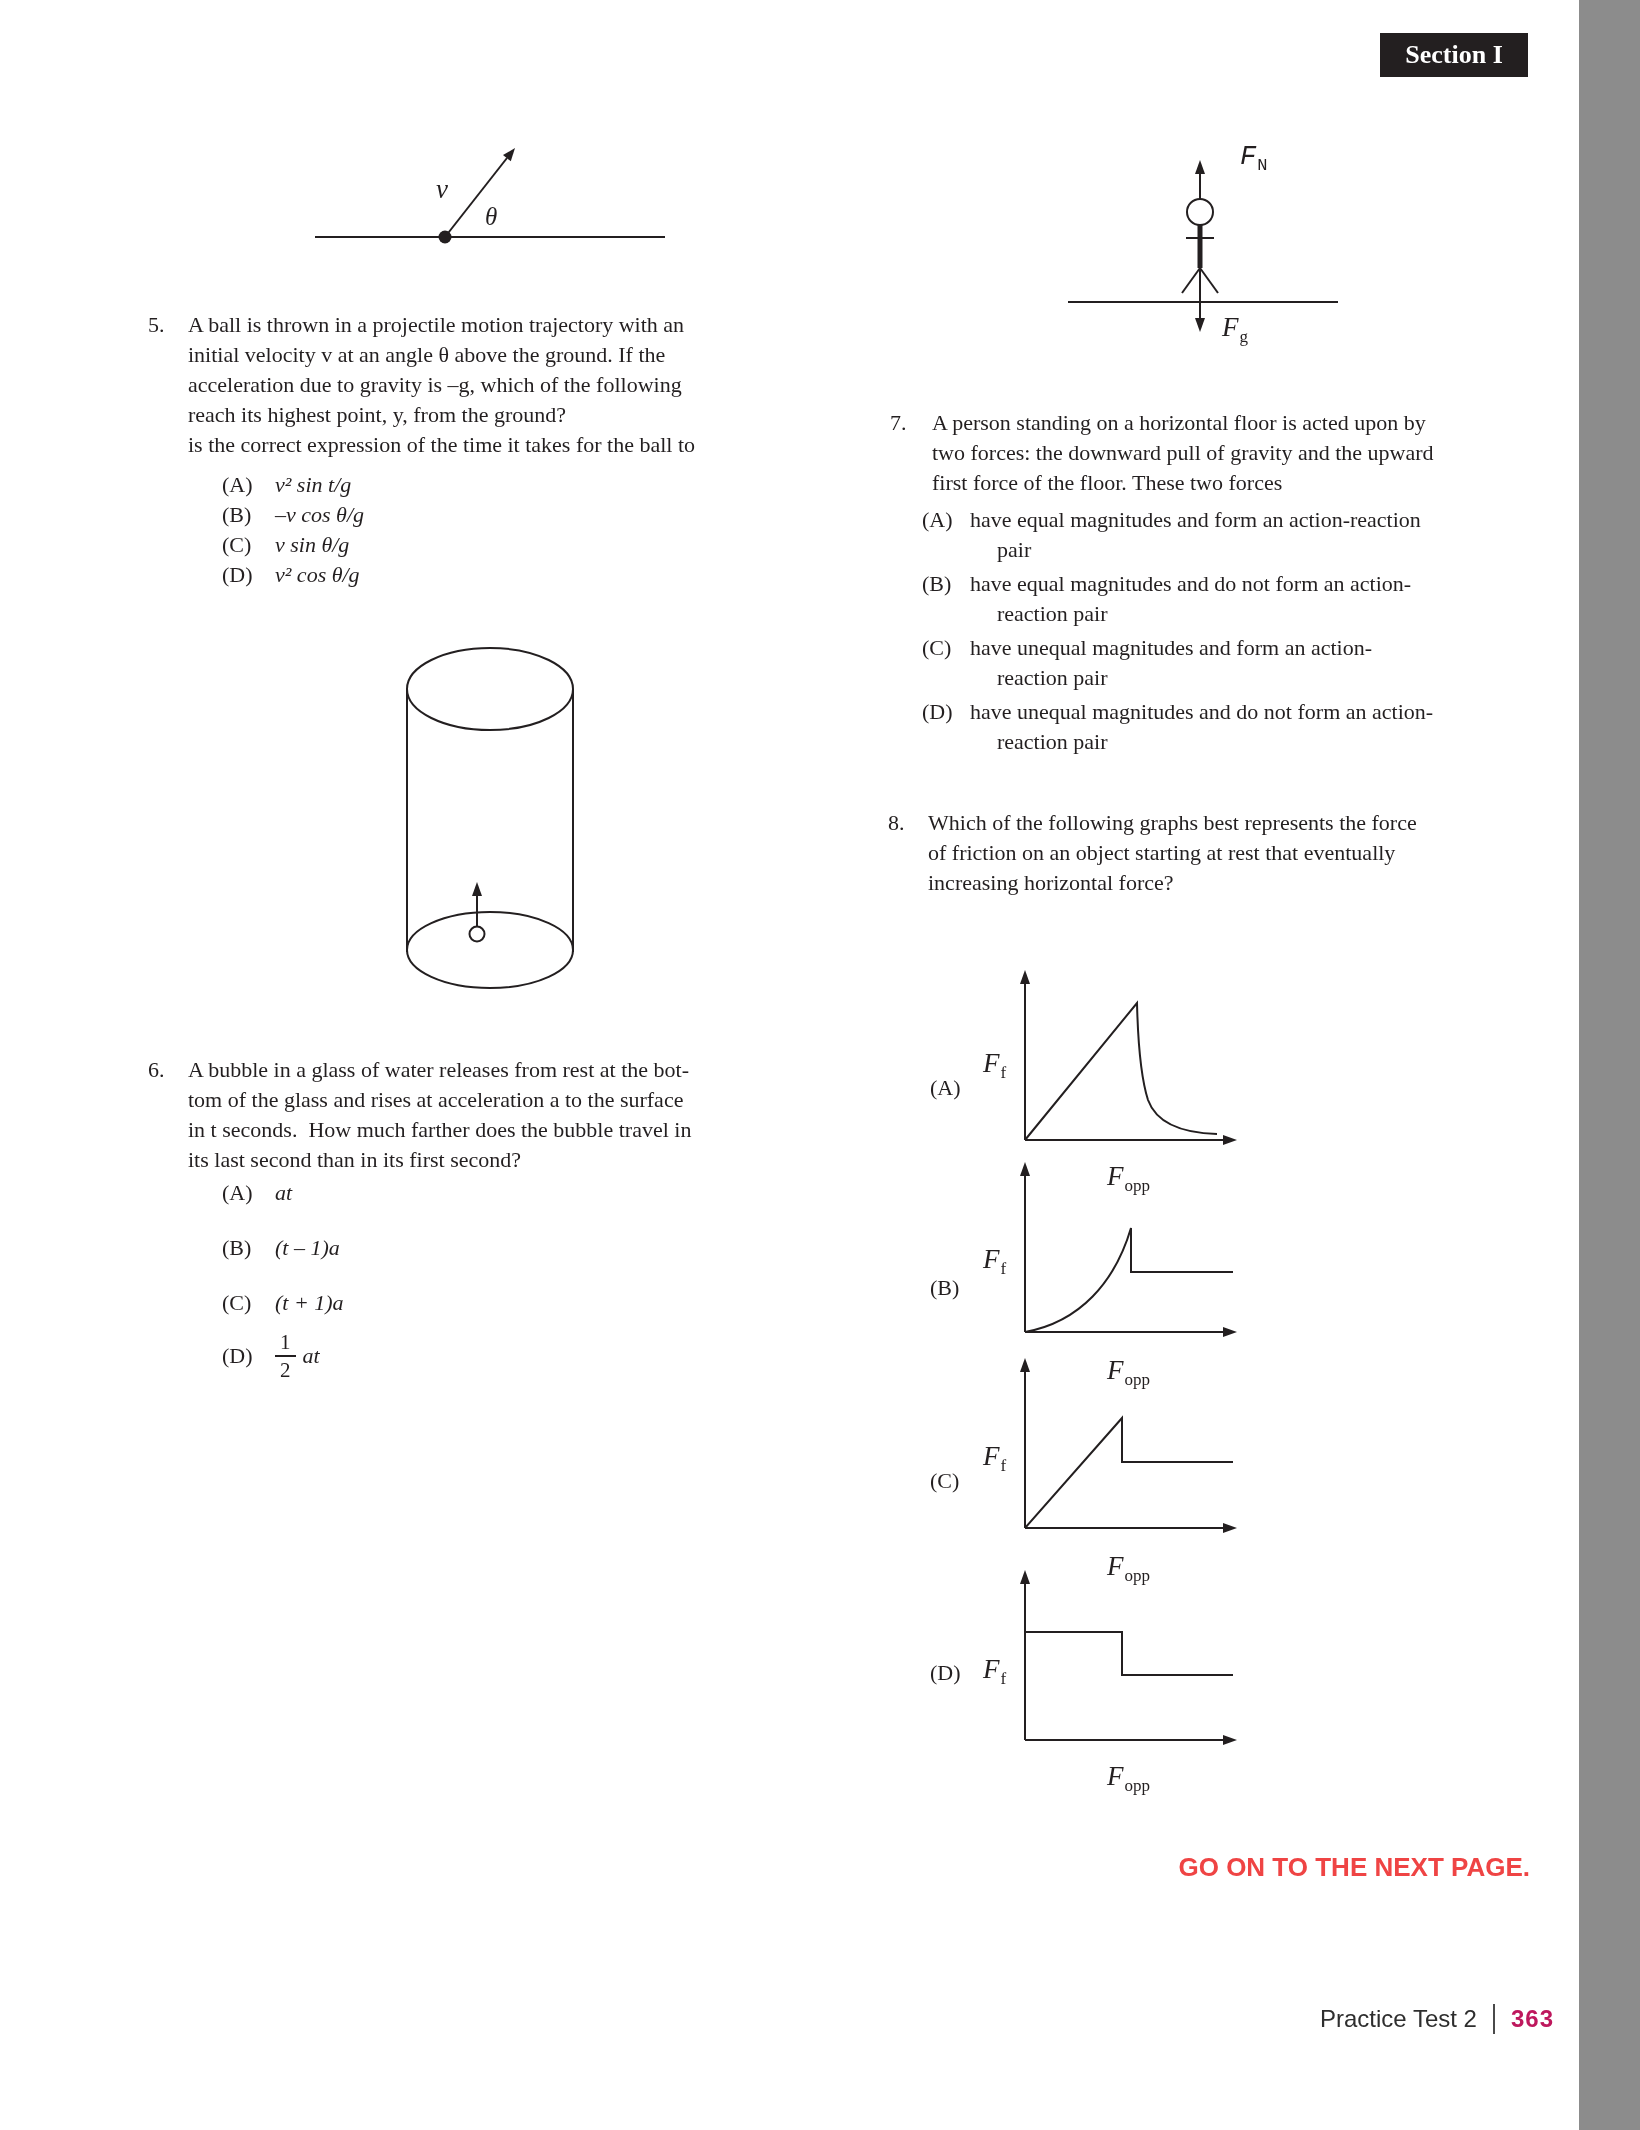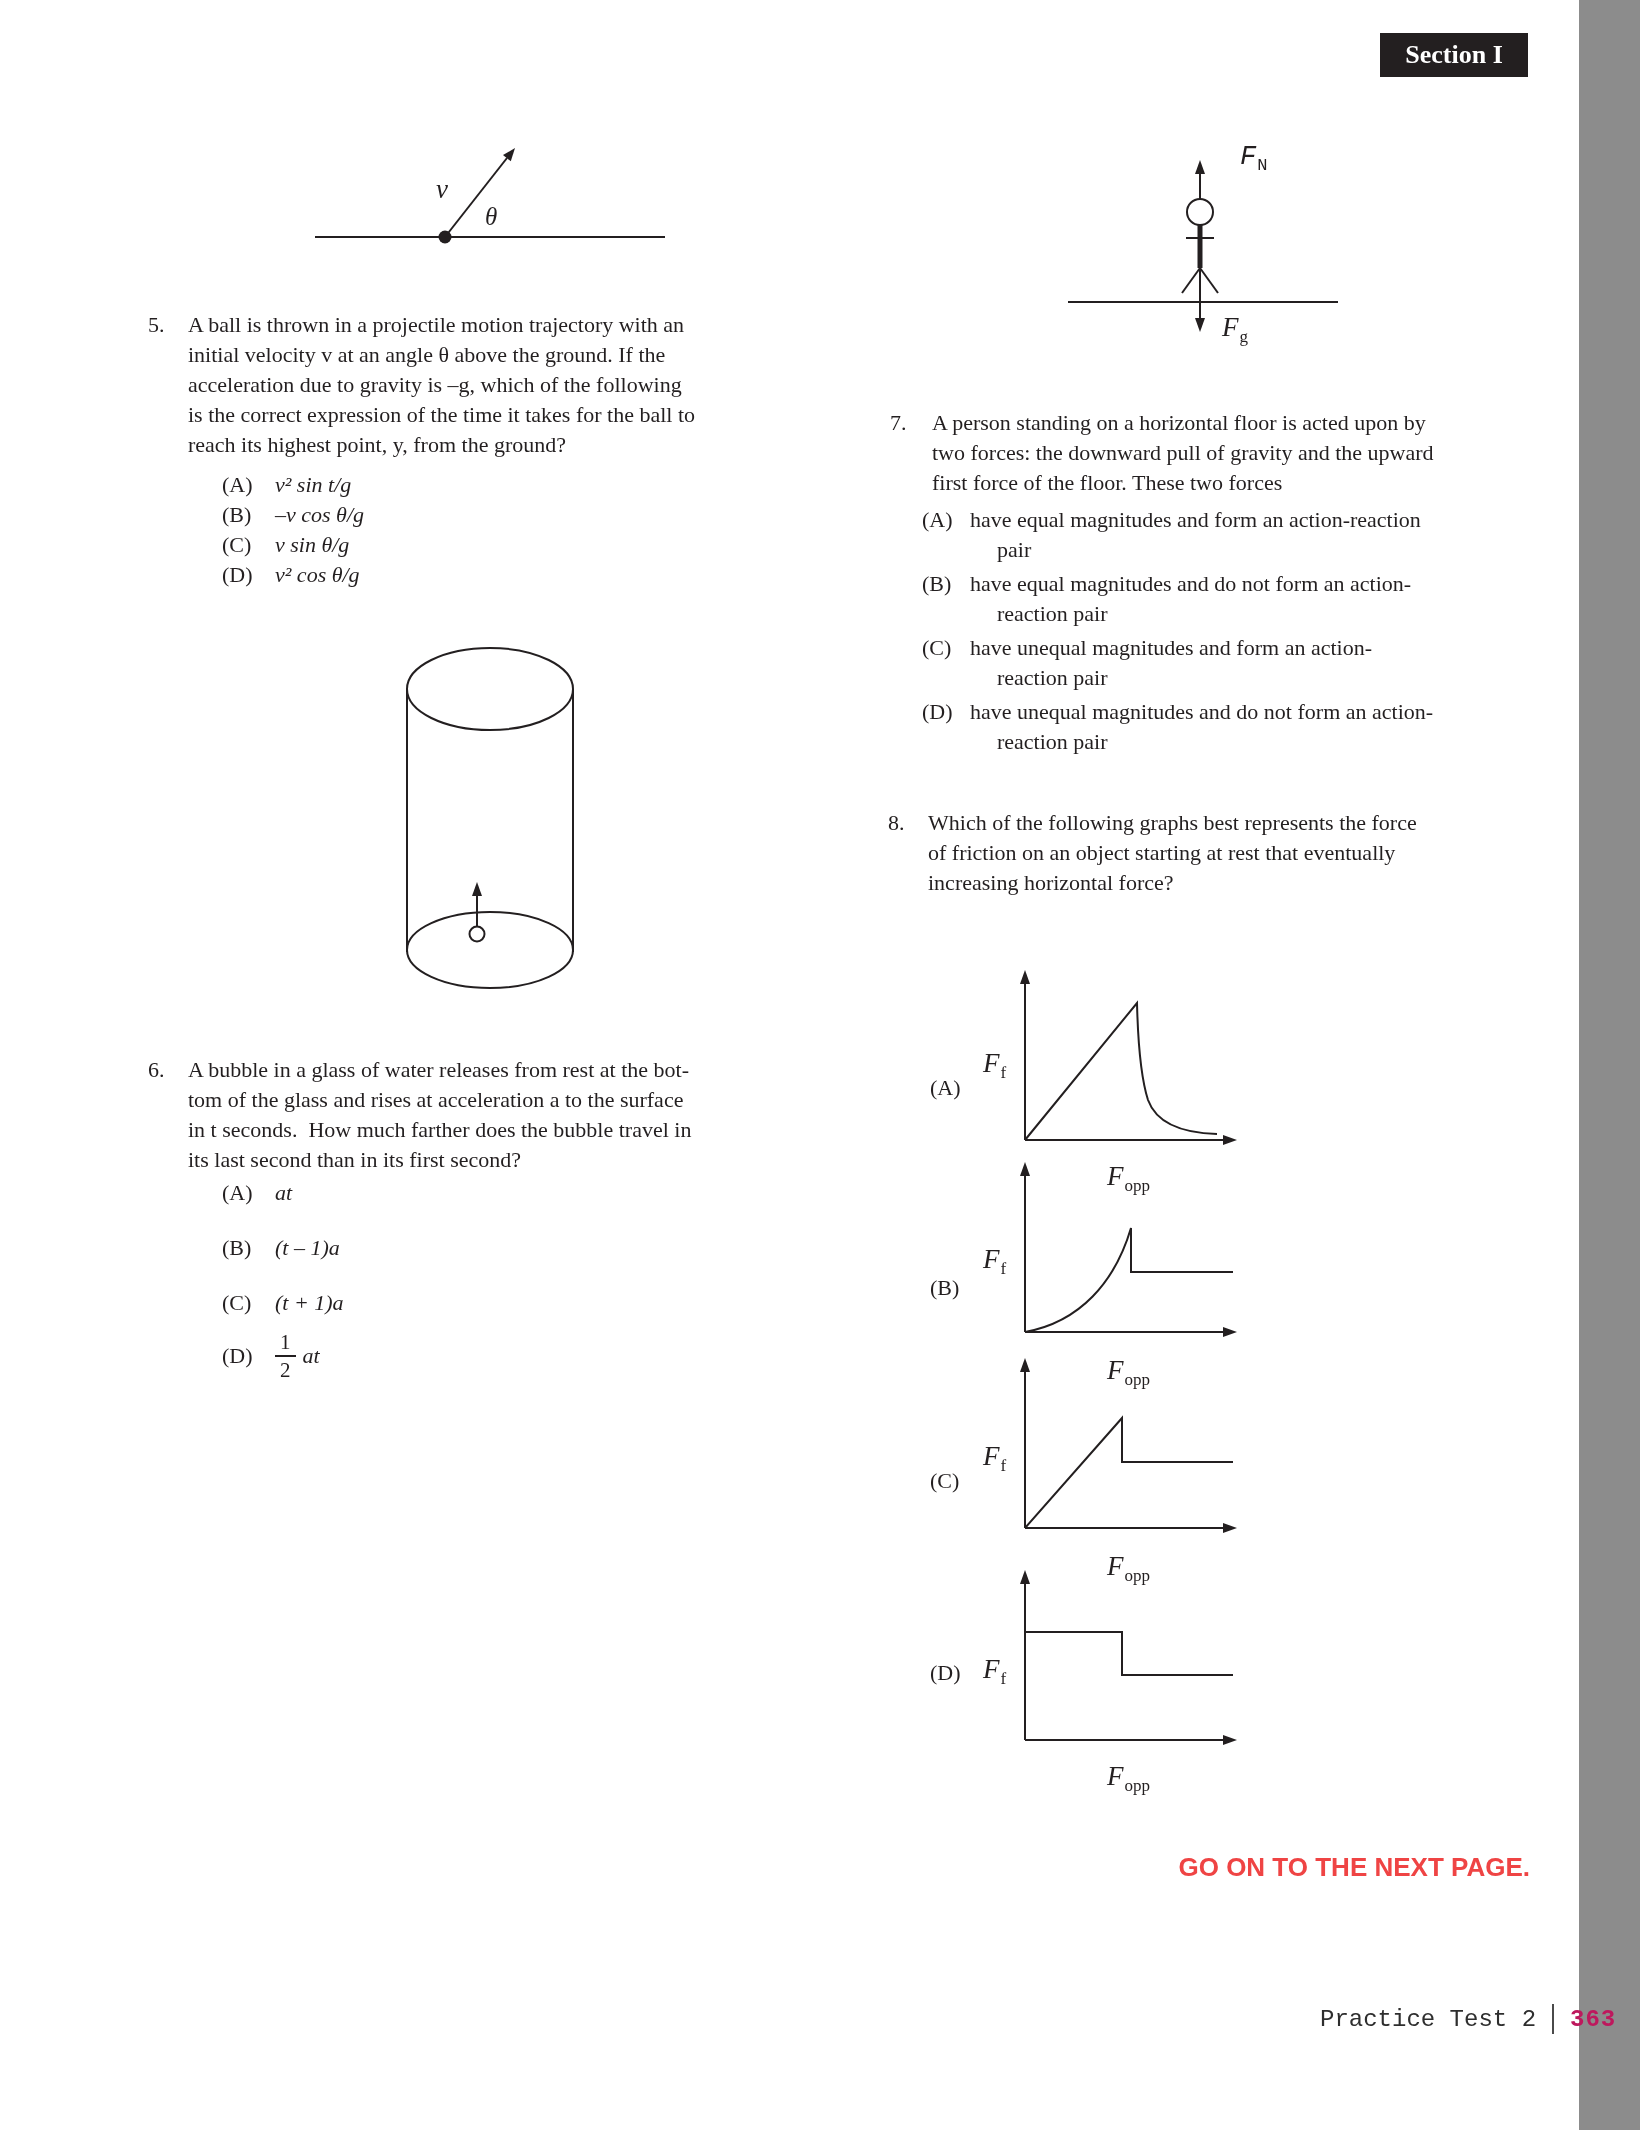--- a/index.html
+++ b/index.html
@@ -39,21 +39,21 @@
   .flabel sub { font-style:normal; font-size:17px; margin-left:1px; }
   .graphrow { position:absolute; left:880px; width:395px; height:262px; }
   .graphrow svg { position:absolute; left:125px; top:0; }
   .gletter { position:absolute; left:50px; font-size:22px; line-height:26px; }
   .goon {
     position:absolute; left:1000px; top:1852px; width:530px; text-align:right;
     font-family:"Liberation Sans", sans-serif; font-weight:bold; font-size:26px; color:#ef4444;
   }
   .footer {
     position:absolute; left:1320px; top:2002px; height:34px;
-    display:flex; align-items:center; font-family:Liberation Mono, monospace;
+    display:flex; align-items:center; font-family:Liberation Sans, sans-serif;
   }
   .footer .flabel-text { font-size:24px; color:#2e2e2e; }
   .footer .fsep { width:2px; height:30px; background:#4a4a4a; margin:0 16px; }
   .footer .fpage { font-size:24px; font-weight:bold; color:#be185d; letter-spacing:1px; }
 </style>
 </head>
 <body>
 
 <div class="page">
   <div class="sidebar"></div>
@@ -85,22 +85,22 @@
   </svg>
   <span class="flabel" style="left:1240px;top:144px;font-family:Liberation Mono, monospace;"><span>F</span><sub>N</sub></span>
   <span class="flabel" style="left:1222px;top:314px;"><span>F</span><sub>g</sub></span>
 
   <div class="q" style="left:148px;top:310px;width:700px;">
     <span class="qnum">5.</span>
     <div class="stem">
       <div>A ball is thrown in a projectile motion trajectory with an</div>
       <div>initial velocity v at an angle θ above the ground. If the</div>
       <div>acceleration due to gravity is –g, which of the following</div>
+      <div>reach its highest point, y, from the ground?</div>
       <div>is the correct expression of the time it takes for the ball to</div>
-      <div>reach its highest point, y, from the ground?</div>
     </div>
   </div>
   <div class="optblock" style="left:222px;top:470px;">
     <div class="optrow">
       <span class="optletter">(A)</span>
       <span class="optmath">v² sin t/g</span>
     </div>
     <div class="optrow">
       <span class="optletter">(B)</span>
       <span class="optmath">–v cos θ/g</span>

